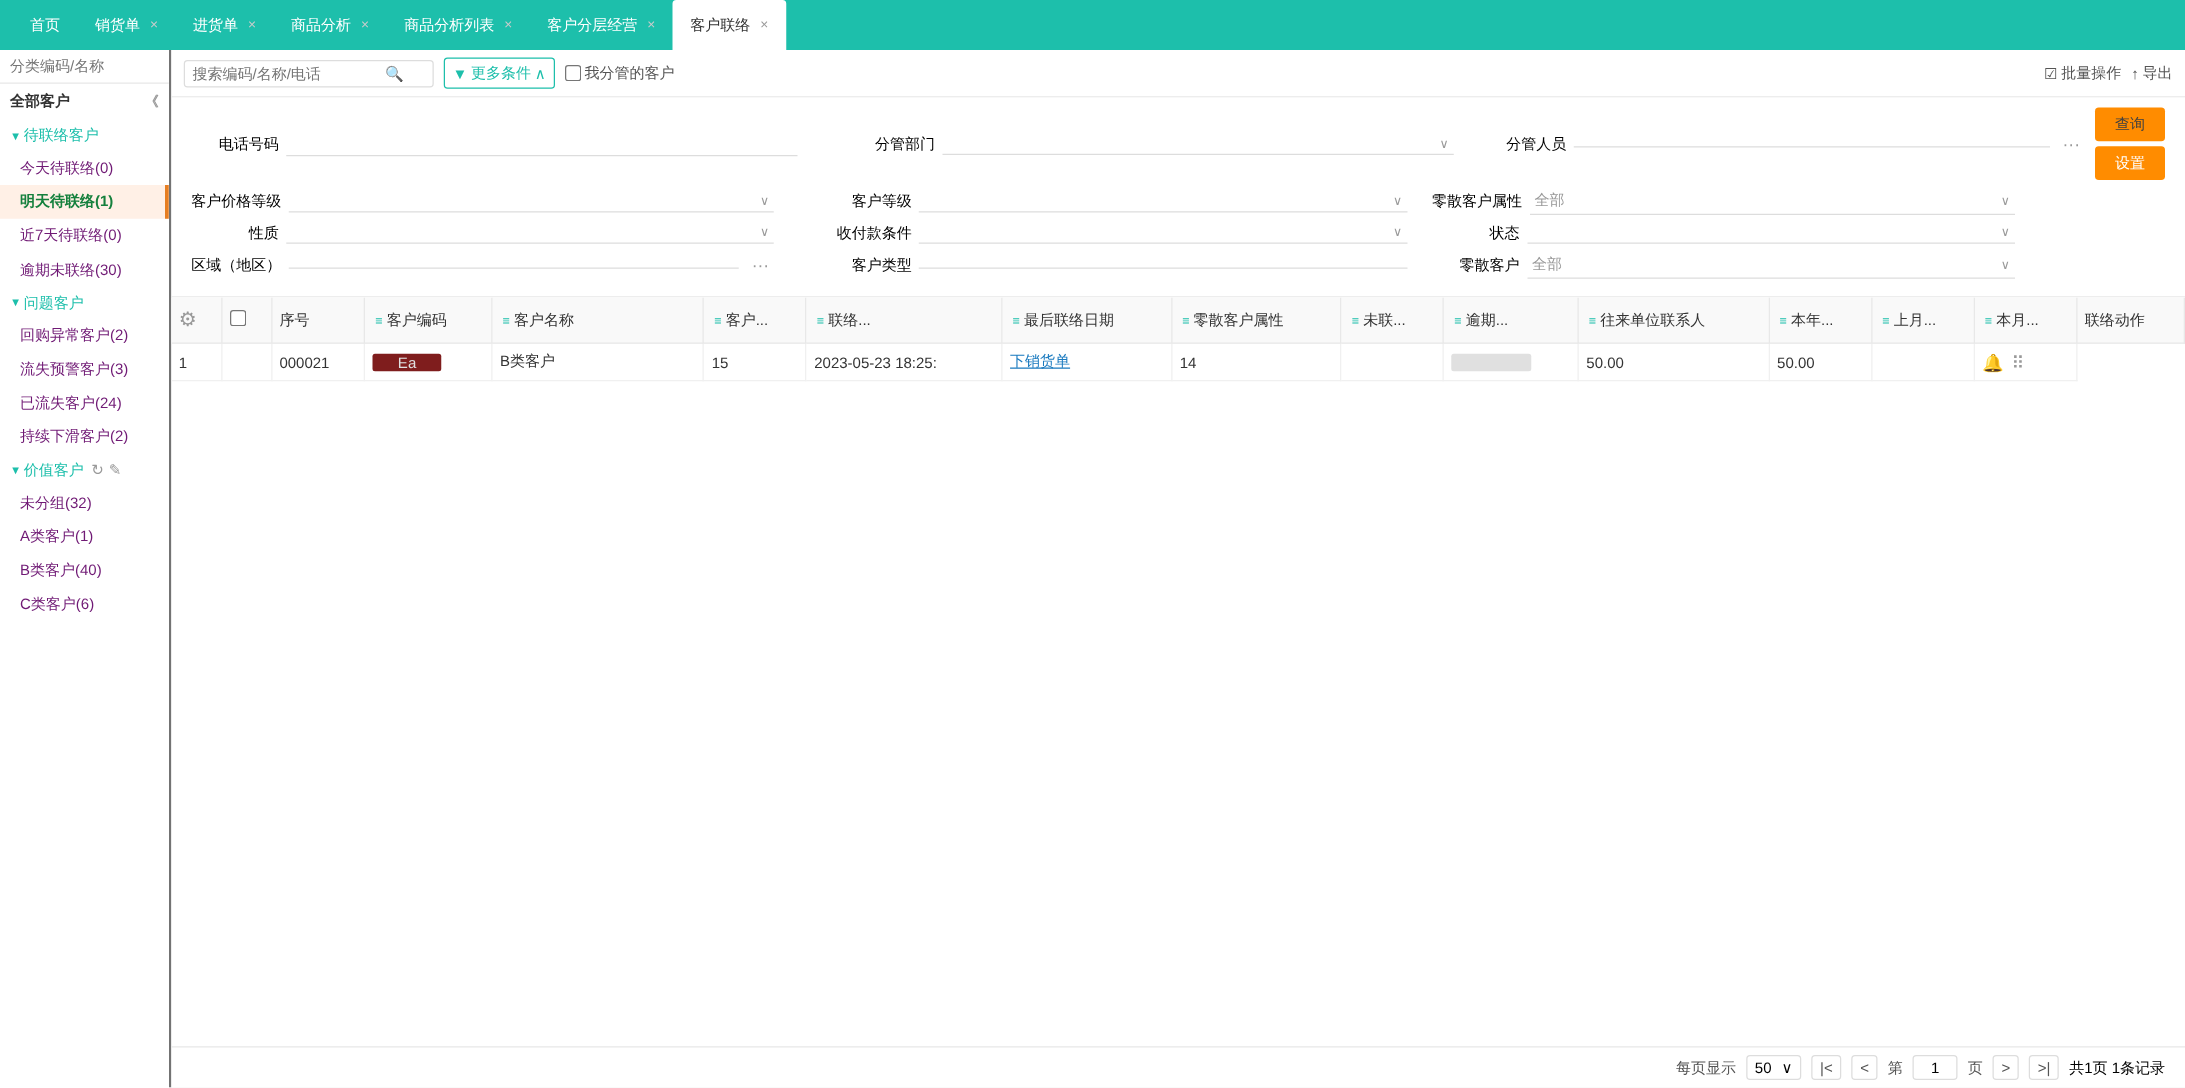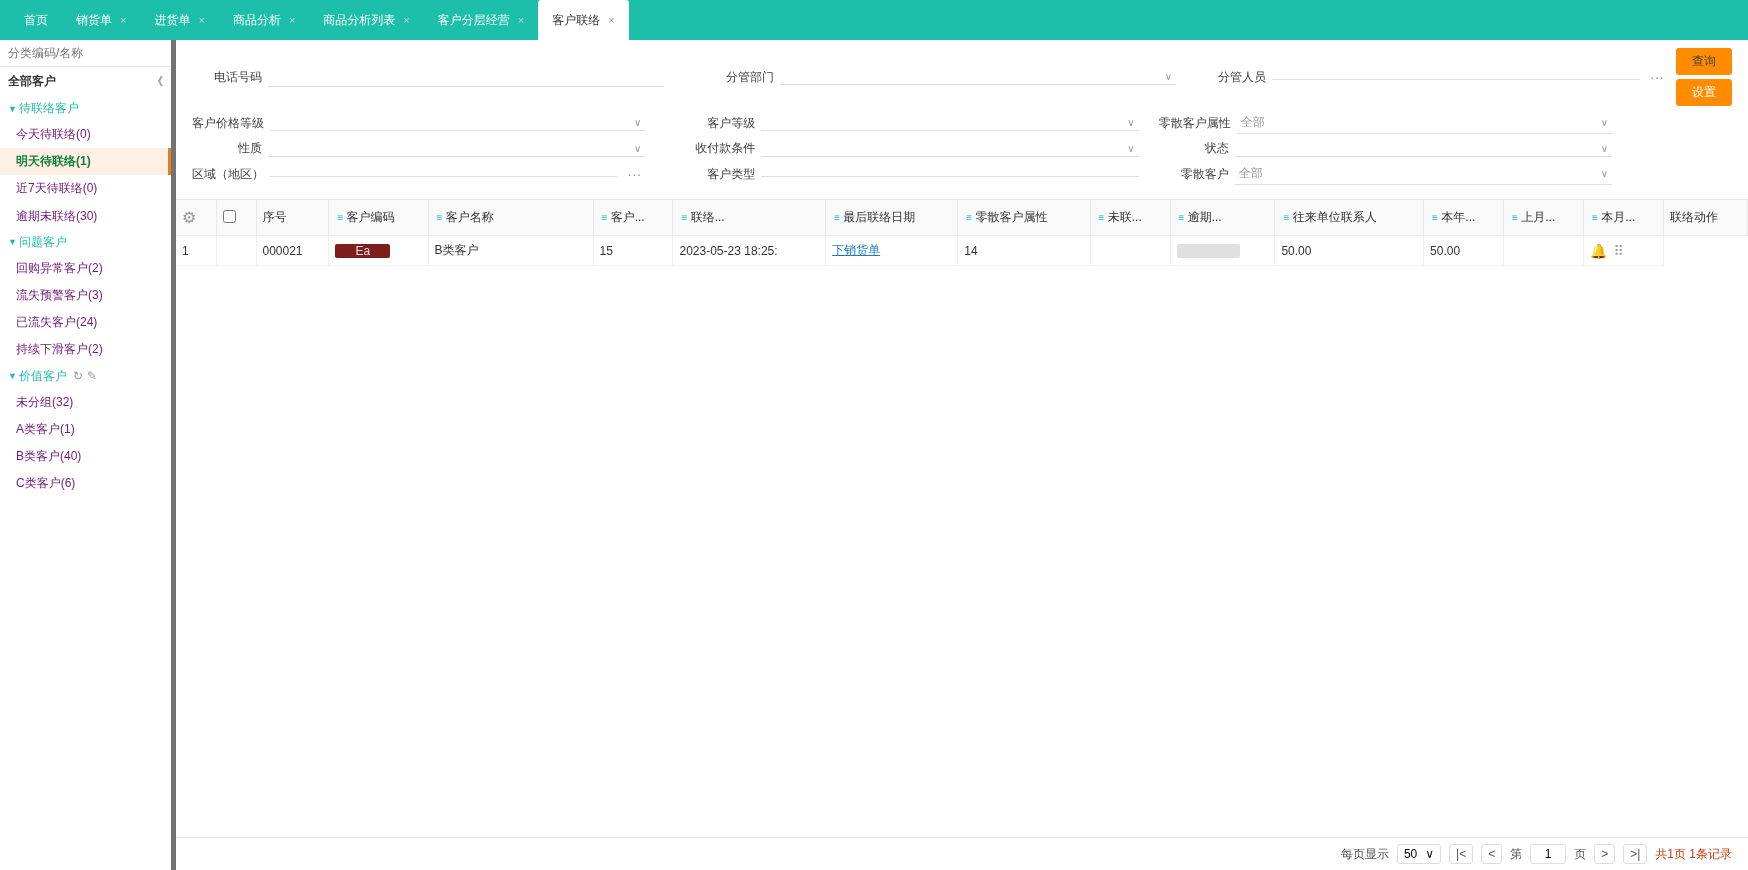--- a/index.html
+++ b/index.html
@@ -30,23 +30,23 @@
     .nav-item.active .close-x { color: #999; }
 
     
     .main-layout {
       display: flex;
       height: calc(100vh - 40px);
     }
 
     
     .sidebar {
-      width: 176px;
+      width: 137px;
       background: #fff;
-      border-right: 5px solid #737373;
+      border-right: 2px solid #737373;
       overflow-y: auto;
       flex-shrink: 0;
     }
     .sidebar-search {
       display: flex;
       align-items: center;
       padding: 6px 8px;
       border-bottom: 1px solid #e8e8e8;
       gap: 4px;
     }
@@ -173,21 +173,21 @@
       margin-bottom: 6px;
       gap: 0;
     }
     .filter-cell {
       display: flex;
       align-items: center;
       flex: 1;
       gap: 6px;
     }
     .filter-label {
-      color: #404040;
+      color: #000000;
       white-space: nowrap;
       min-width: 70px;
       text-align: right;
       font-family: Liberation Serif, serif;
     }
     .filter-input {
       flex: 1;
       border: none;
       border-bottom: 1px solid #ddd;
       outline: none;
@@ -302,21 +302,21 @@
       font-size: 12px;
     }
     .page-input {
       width: 36px;
       border: 1px solid #ddd;
       border-radius: 3px;
       padding: 2px 4px;
       text-align: center;
       font-size: 12px;
     }
-    .total-label { color: #c2410c; }
+    .total-label { color: #000000; }
 
     
     ::-webkit-scrollbar { width: 6px; height: 6px; }
     ::-webkit-scrollbar-track { background: #f1f1f1; }
     ::-webkit-scrollbar-thumb { background: #ccc; border-radius: 3px; }
   </style>
 </head>
 <body>
 
 <div class="top-nav">
@@ -408,20 +408,45 @@
     <div class="sidebar-item">
       <span>B类客户(40)</span>
     </div>
     <div class="sidebar-item">
       <span>C类客户(6)</span>
     </div>
   </div>
 
   <div class="content">
 
+    <div class="toolbar">
+      <div class="toolbar-search">
+        <input type="text" placeholder="搜索编码/名称/电话" style="">
+        <span style="color:#1dbfab; cursor:pointer;">🔍</span>
+      </div>
+      <div class="filter-btn">
+        <span>▼</span>
+        <span>更多条件</span>
+        <span>∧</span>
+      </div>
+      <label class="my-customer-check">
+        <input type="checkbox" style="">
+        <span>我分管的客户</span>
+      </label>
+      <div class="toolbar-right">
+        <div class="batch-btn">
+          <span>☑</span>
+          <span>批量操作</span>
+        </div>
+        <div class="export-btn">
+          <span>↑</span>
+          <span>导出</span>
+        </div>
+      </div>
+    </div>
 
     <div class="filter-panel">
 
       <div class="filter-row">
         <div class="filter-cell">
           <span class="filter-label">电话号码</span>
           <input class="filter-input" style="flex: 2 1 0%;">
         </div>
         <div style="width:40px;"></div>
         <div class="filter-cell">

